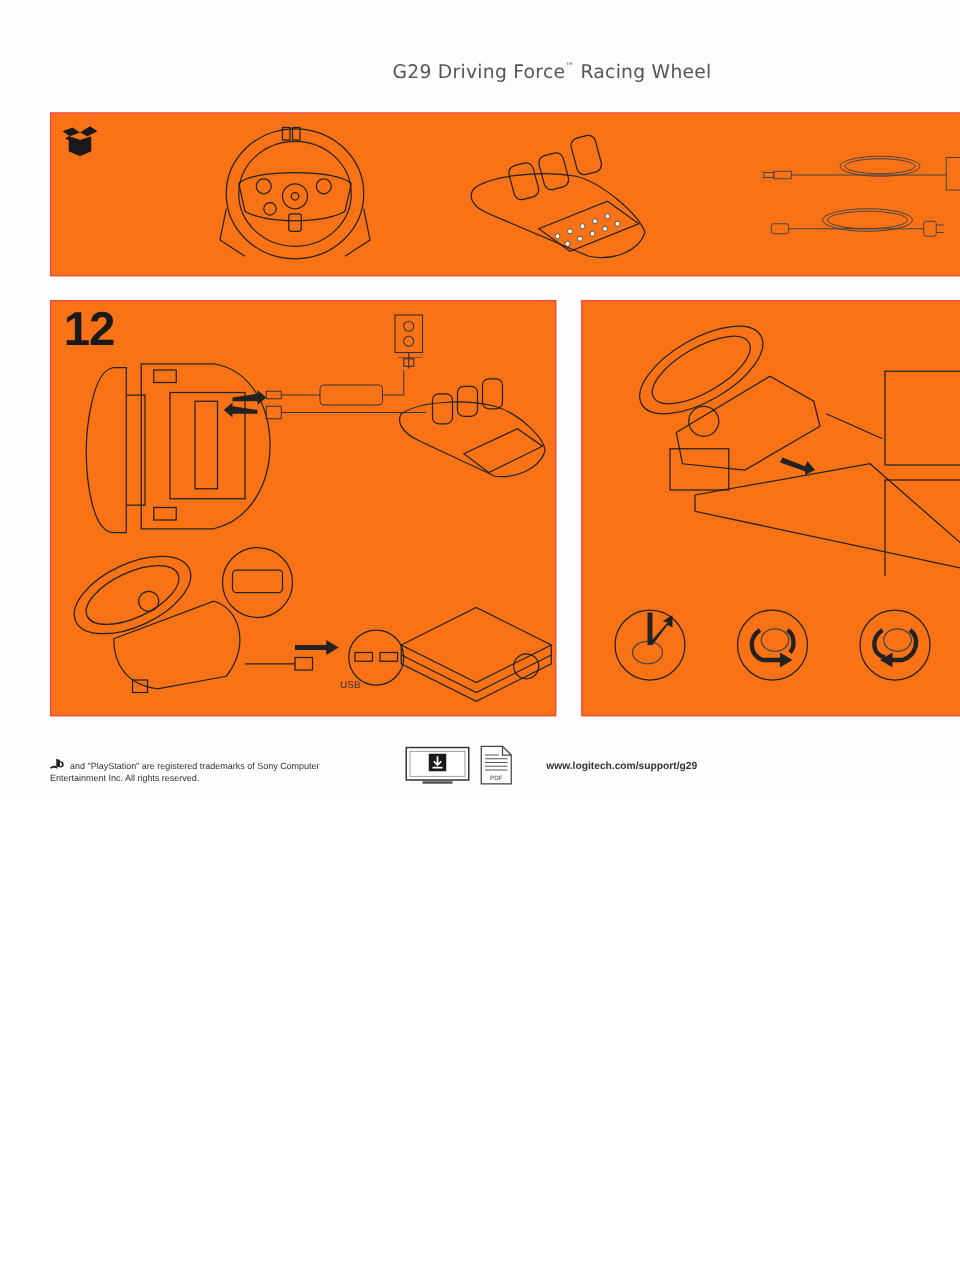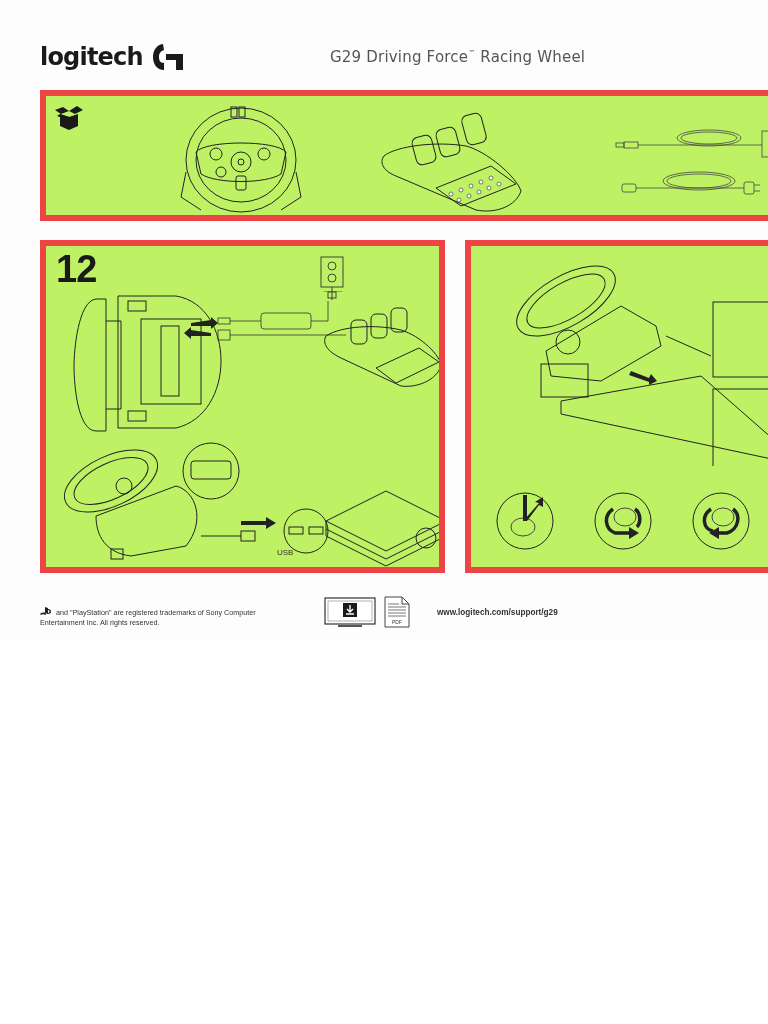--- a/index.html
+++ b/index.html
@@ -2,48 +2,41 @@
 <html><head>
 <meta charset="utf-8">
 <style>
   * { box-sizing: border-box; margin: 0; padding: 0; }
   html, body { width: 768px; height: 1024px; background: #ffffff; overflow: hidden; }
   body { position: relative; font-family: "Liberation Sans", "DejaVu Sans", sans-serif; color: #222; }
   .page { position: absolute; left: 0; top: 0; width: 768px; height: 640px; background: #fdfdfd; }
   .logo { position: absolute; left: 40px; top: 40px; height: 34px; display: flex; align-items: center; gap: 8px; }
   .logo-word { font-family: "DejaVu Sans", sans-serif; font-size: 24px; font-weight: bold; letter-spacing: -0.8px; color: #1a1a1a; }
   .logo-g { width: 34px; height: 30px; }
-  .title { position: absolute; left: 330px; top: 48px; font-size: 15px; color: #555; font-family: "DejaVu Sans", sans-serif; letter-spacing: 0.2px; }
+  .title { position: absolute; left: 314px; top: 48px; font-size: 15px; color: #555; font-family: "DejaVu Sans", sans-serif; letter-spacing: 0.2px; }
   .title sup { font-size: 7px; vertical-align: 7px; }
-  .panel { position: absolute; border: 6px solid #ef4444; background: #bef264; overflow: hidden; }
+  .panel { position: absolute; border: 1px solid #ef4444; background: #f97316; overflow: hidden; }
   #panel-box { left: 40px; top: 90px; width: 740px; height: 131px; }
   #panel-step12 { left: 40px; top: 240px; width: 405px; height: 333px; }
   #panel-mount { left: 465px; top: 240px; width: 310px; height: 333px; }
   .box-icon { position: absolute; left: 8px; top: 8px; width: 30px; height: 26px; }
   .step-num { position: absolute; left: 10px; top: 2px; font-size: 38px; font-weight: bold; color: #1a1a1a; letter-spacing: -1px; font-family: "Liberation Sans", sans-serif; }
   svg.ill { position: absolute; }
   .usb-label { position: absolute; left: 199px; top: 302px; font-size: 8px; color: #333; padding-left: 32px; }
   .footer-note { position: absolute; left: 40px; top: 607px; width: 250px; font-size: 7.2px; line-height: 10px; color: #333; }
   .ps-logo { display: inline-block; width: 14px; height: 9px; vertical-align: -1px; margin-right: 2px; }
   .monitor { position: absolute; left: 324px; top: 597px; width: 52px; height: 32px; }
   .pdf { position: absolute; left: 384px; top: 596px; width: 26px; height: 32px; }
   .url { position: absolute; left: 417px; top: 608px; font-size: 8.2px; font-weight: bold; color: #333; padding-left: 20px; }
 </style>
 </head>
 <body>
 
 <div class="page">
 
-  <div class="logo">
-    <span class="logo-word">logitech</span>
-    <svg class="logo-g" viewBox="0 0 34 30">
-      <path d="M12 2 C5 3 2 9 2 15 C2 22 6 28 13 28 L13 21 C9 21 8 18 8 15 C8 11 10 9 13 8 Z" fill="#1a1a1a"></path>
-      <path d="M15 12 L32 12 L32 28 L25 28 L25 18 L15 18 Z" fill="#1a1a1a"></path>
-    </svg>
-  </div>
 
   <div class="title"><span>G29 Driving Force</span><sup>™</sup><span> Racing Wheel</span></div>
 
   <div class="panel" id="panel-box">
     <svg class="box-icon" viewBox="0 0 30 26">
       <polygon points="6,10 15,13 15,26 6,22" fill="#1a1a1a"></polygon>
       <polygon points="15,13 24,10 24,22 15,26" fill="#1a1a1a"></polygon>
       <polygon points="1,6 9,3 15,7 7,10" fill="#1a1a1a"></polygon>
       <polygon points="15,7 23,2 29,6 21,10" fill="#1a1a1a"></polygon>
       <polygon points="3,12 6,10 15,13 11,15" fill="#1a1a1a"></polygon>

